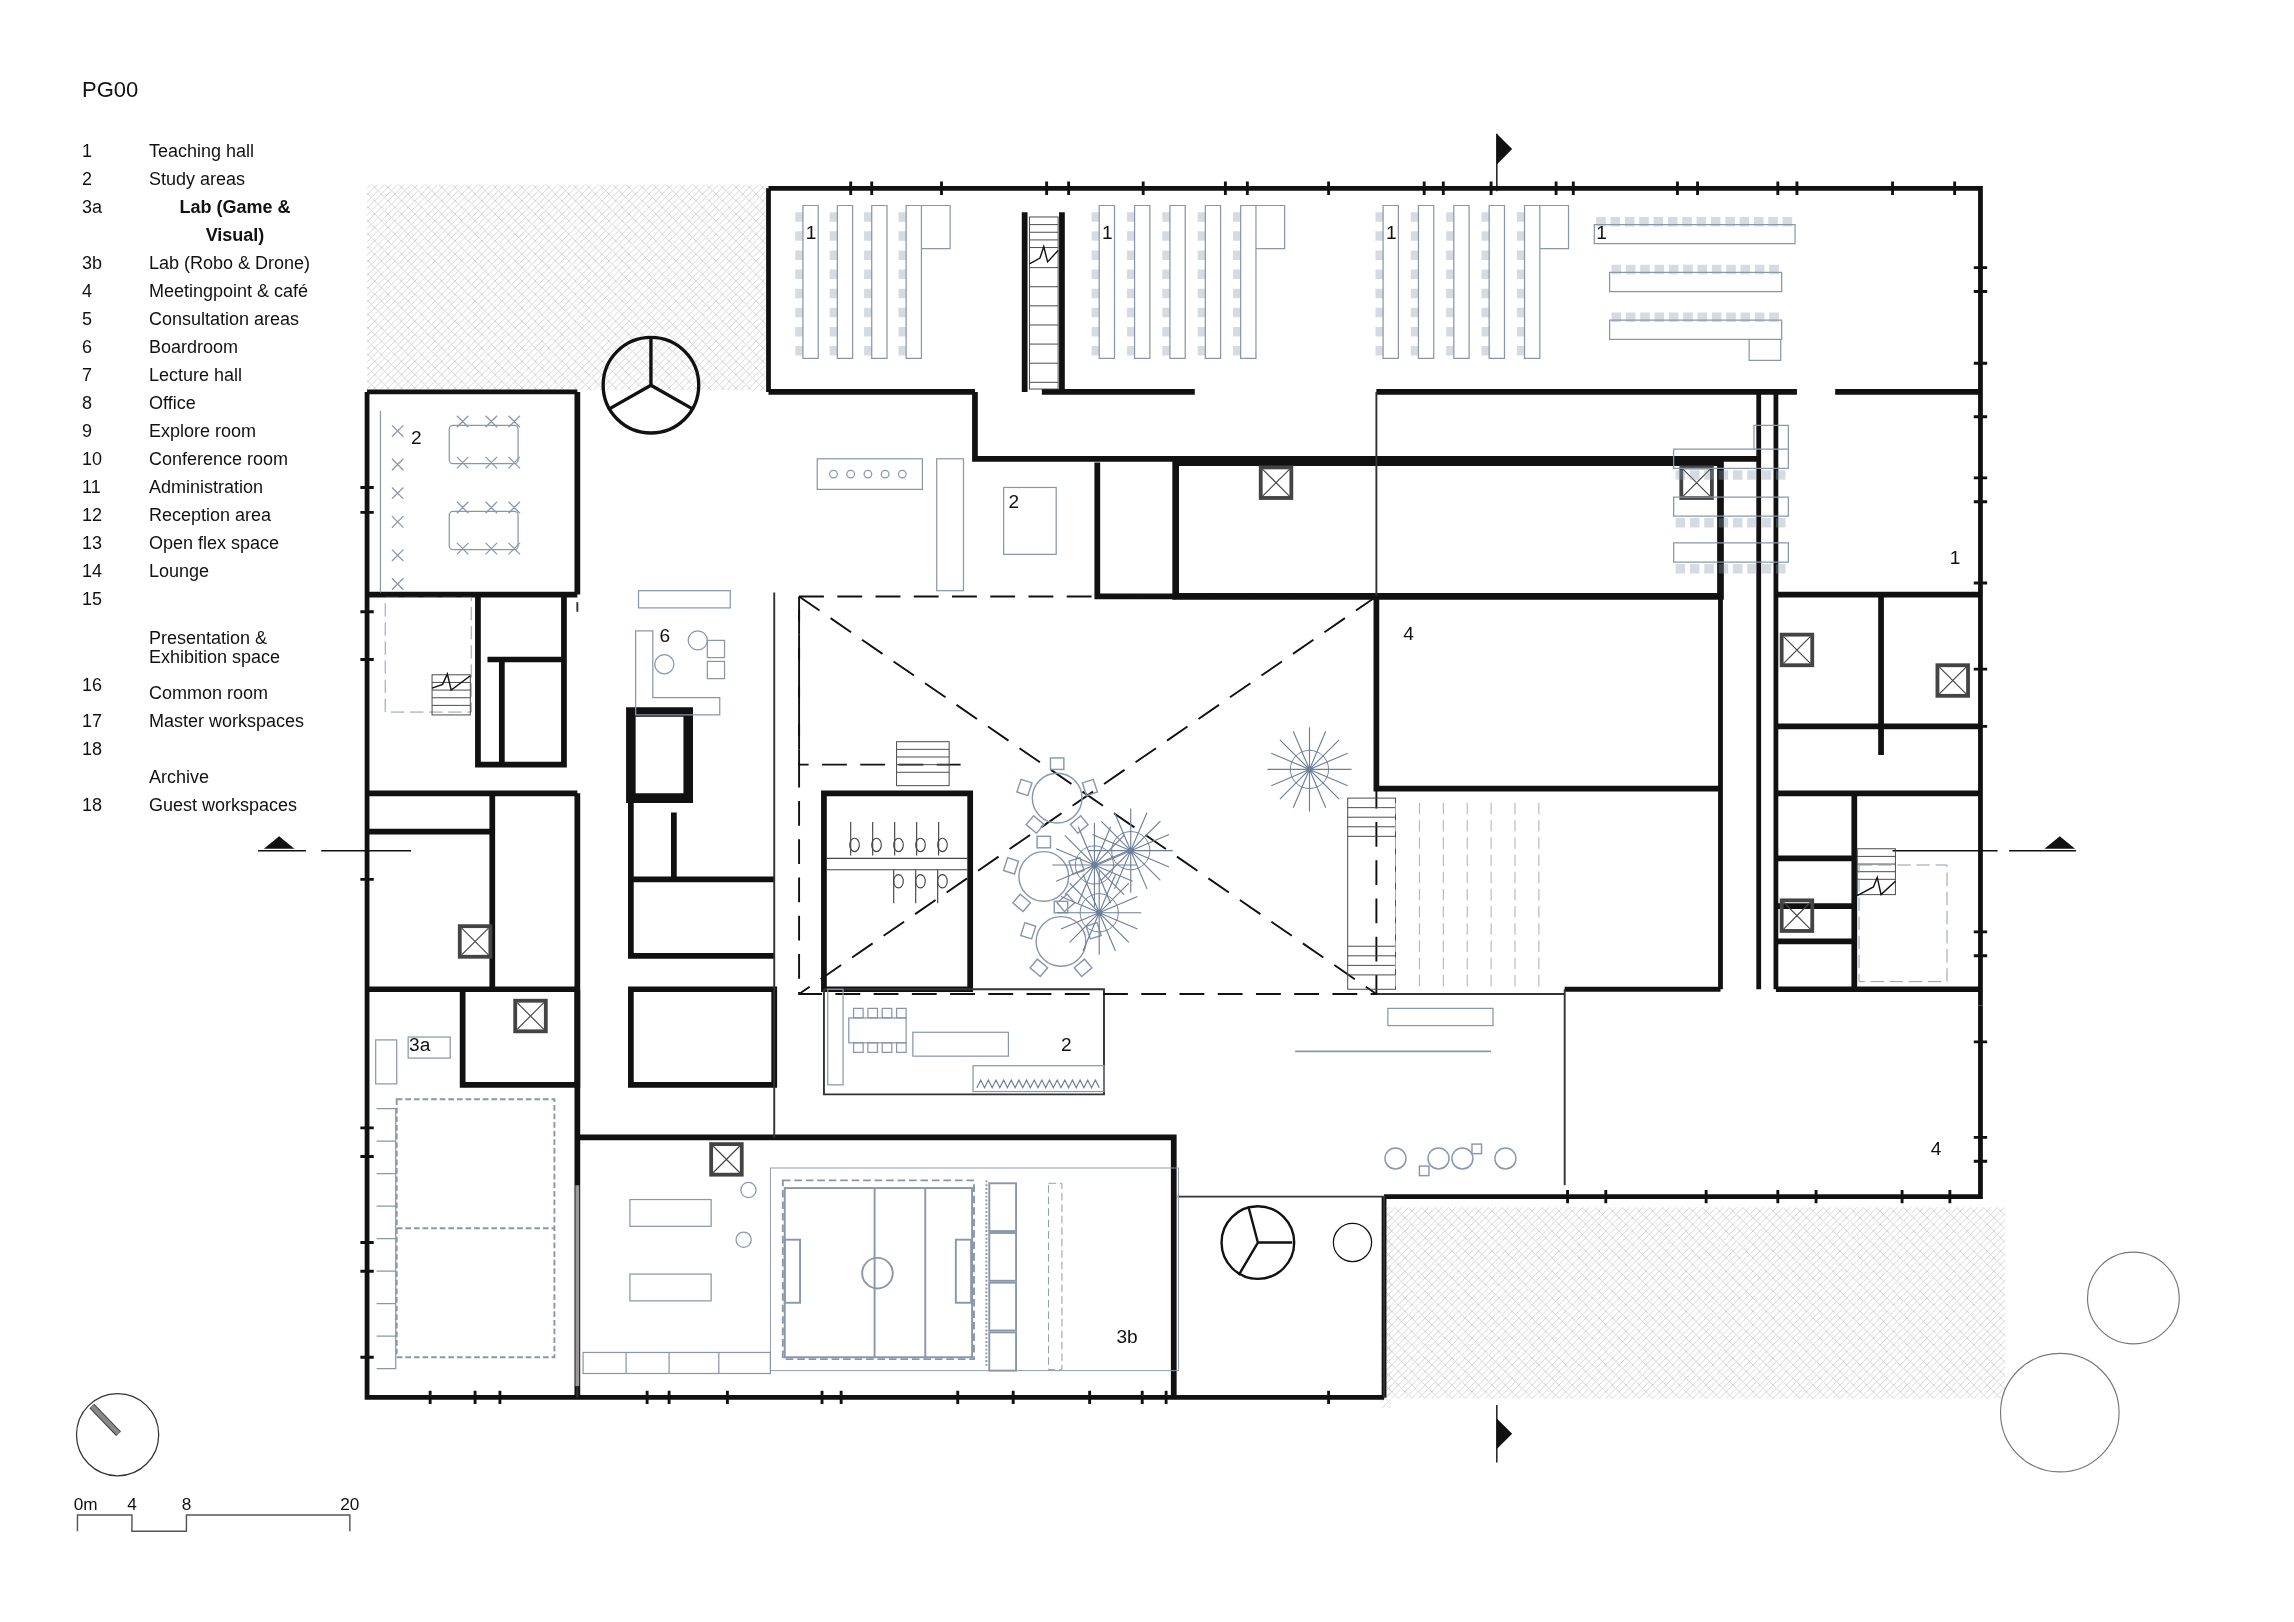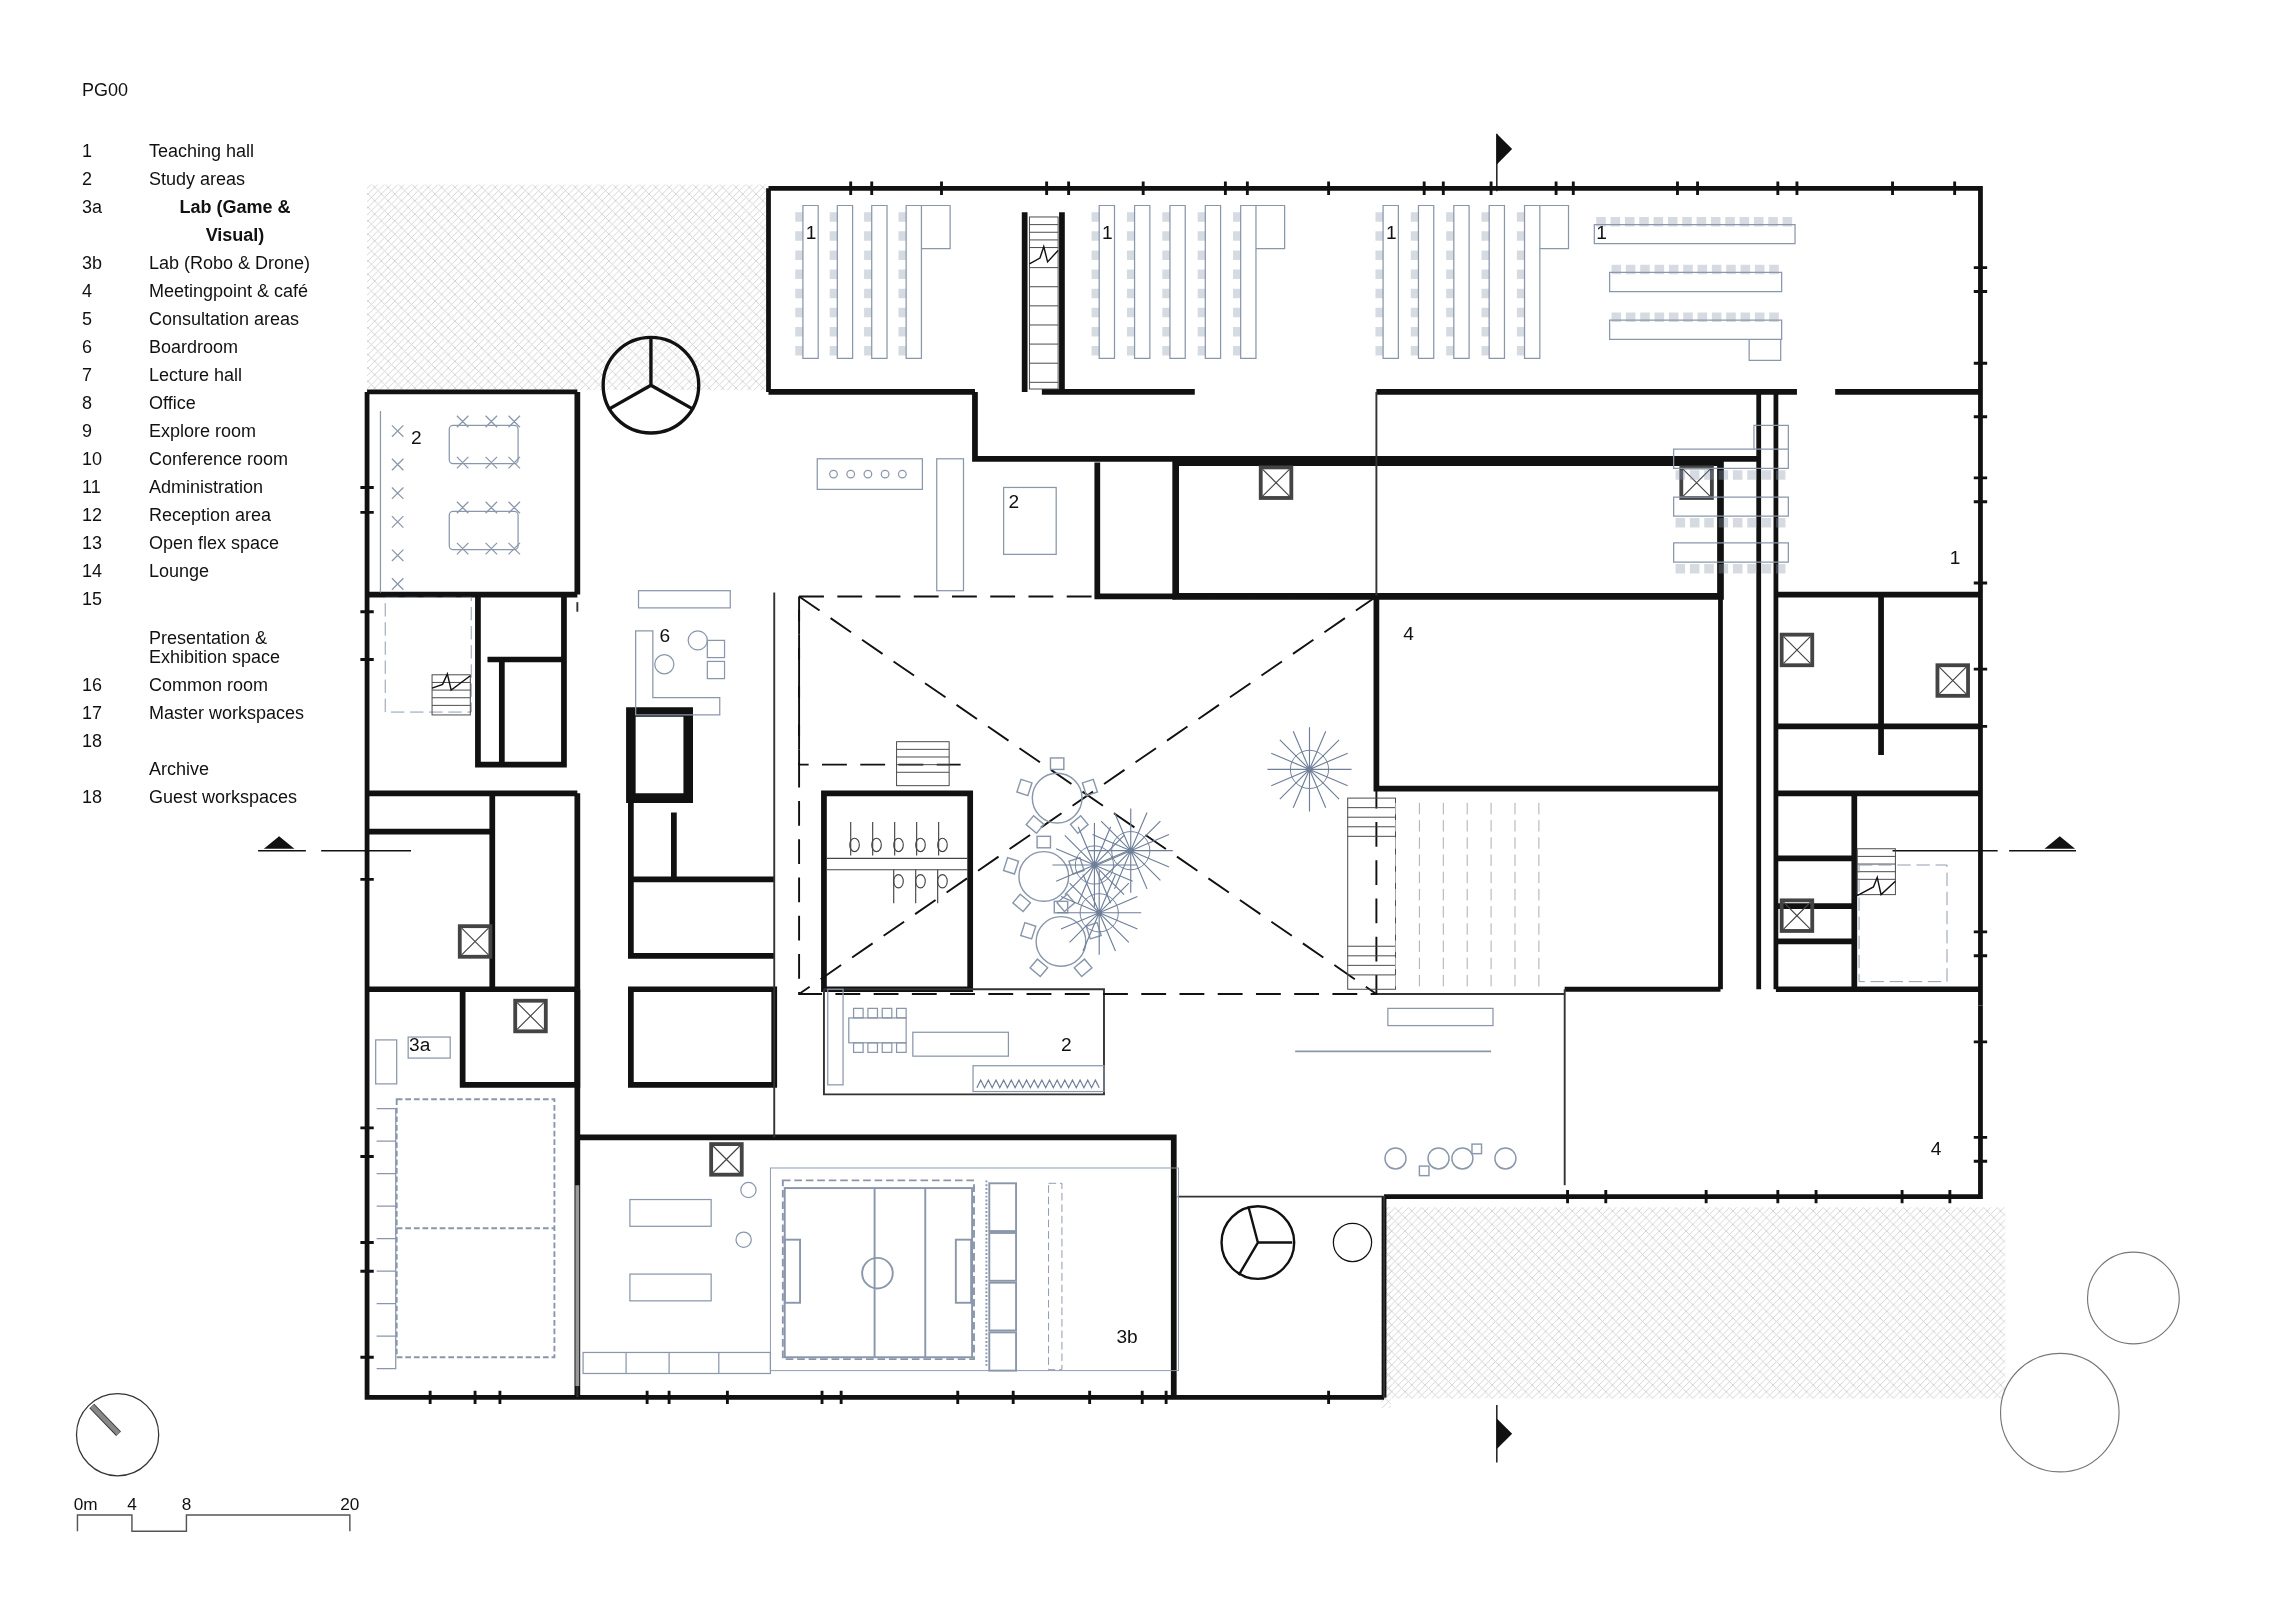--- a/index.html
+++ b/index.html
@@ -1,19 +1,19 @@
 <!DOCTYPE html>
 <html><head>
 <meta charset="utf-8">
 <style>
   html,body{margin:0;padding:0;background:#fff;}
   body{width:2294px;height:1622px;position:relative;overflow:hidden;font-family:"Liberation Sans","DejaVu Sans",sans-serif;color:#111;}
   #plan{position:absolute;left:0;top:0;width:2294px;height:1622px;}
   .legend{position:absolute;left:82px;top:76px;font-size:18px;line-height:28px;}
-  .legend .title{margin-bottom:32.5px;font-size:18px;}
+  .legend .title{margin-bottom:32.5px;font-size:22px;}
   .legend .row{display:flex;}
   .legend .num{width:67px;}
   .legend .lbl{line-height:19px;padding-top:4.8px;padding-bottom:3.8px;}
   .legend .row.single .lbl{padding:0;line-height:28px;text-align:center;}
   .rl{font-family:"Liberation Sans",sans-serif;font-size:20px;fill:#111;}
   .scale-t{font-family:"Liberation Sans",sans-serif;font-size:18px;fill:#111;}
 </style>
 </head>
 <body>
 
@@ -407,21 +407,21 @@
       <div class="row single">
         <span class="num">14</span>
         <span class="lbl" style="max-width: 172px;">Lounge</span>
       </div>
       <div class="row">
         <span class="num">15</span>
         <span class="lbl" style="max-width: 172px; margin-top: 40px;">Presentation &amp; Exhibition space</span>
       </div>
       <div class="row single">
         <span class="num">16</span>
-        <span class="lbl" style="max-width: 172px;">Common room</span>
+        <span class="lbl" style="max-width: 172px; margin-top: 8px;">Common room</span>
       </div>
       <div class="row single">
         <span class="num">17</span>
         <span class="lbl" style="max-width: 172px;">Master workspaces</span>
       </div>
       <div class="row single">
         <span class="num">18</span>
         <span class="lbl" style="max-width: 172px; margin-top: 28px;">Archive</span>
       </div>
       <div class="row single">

